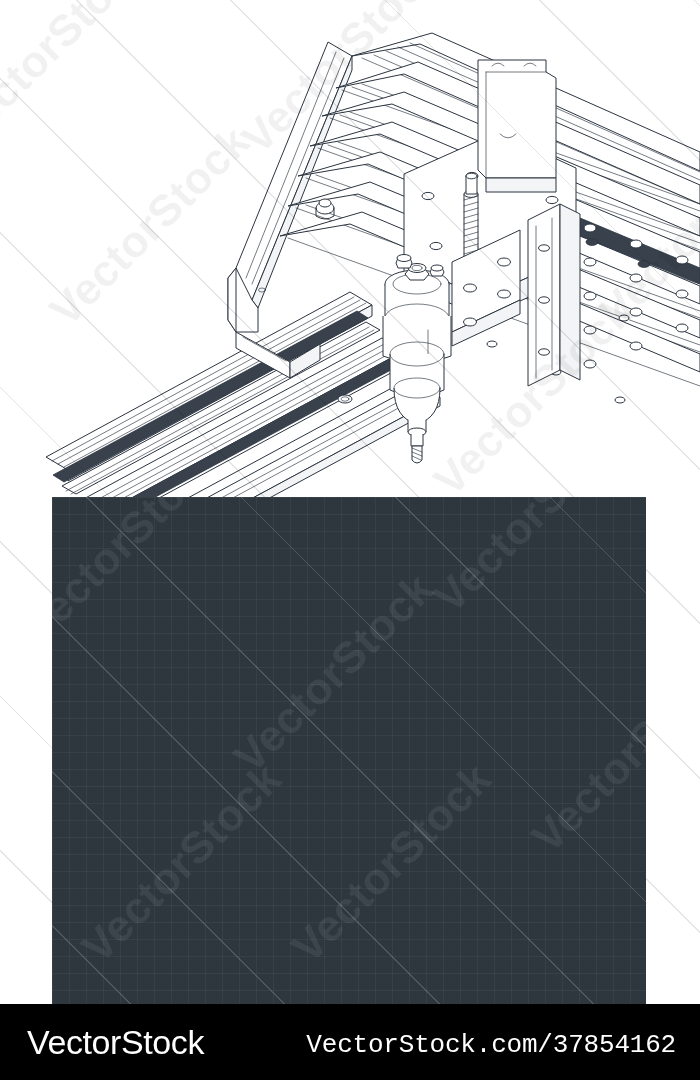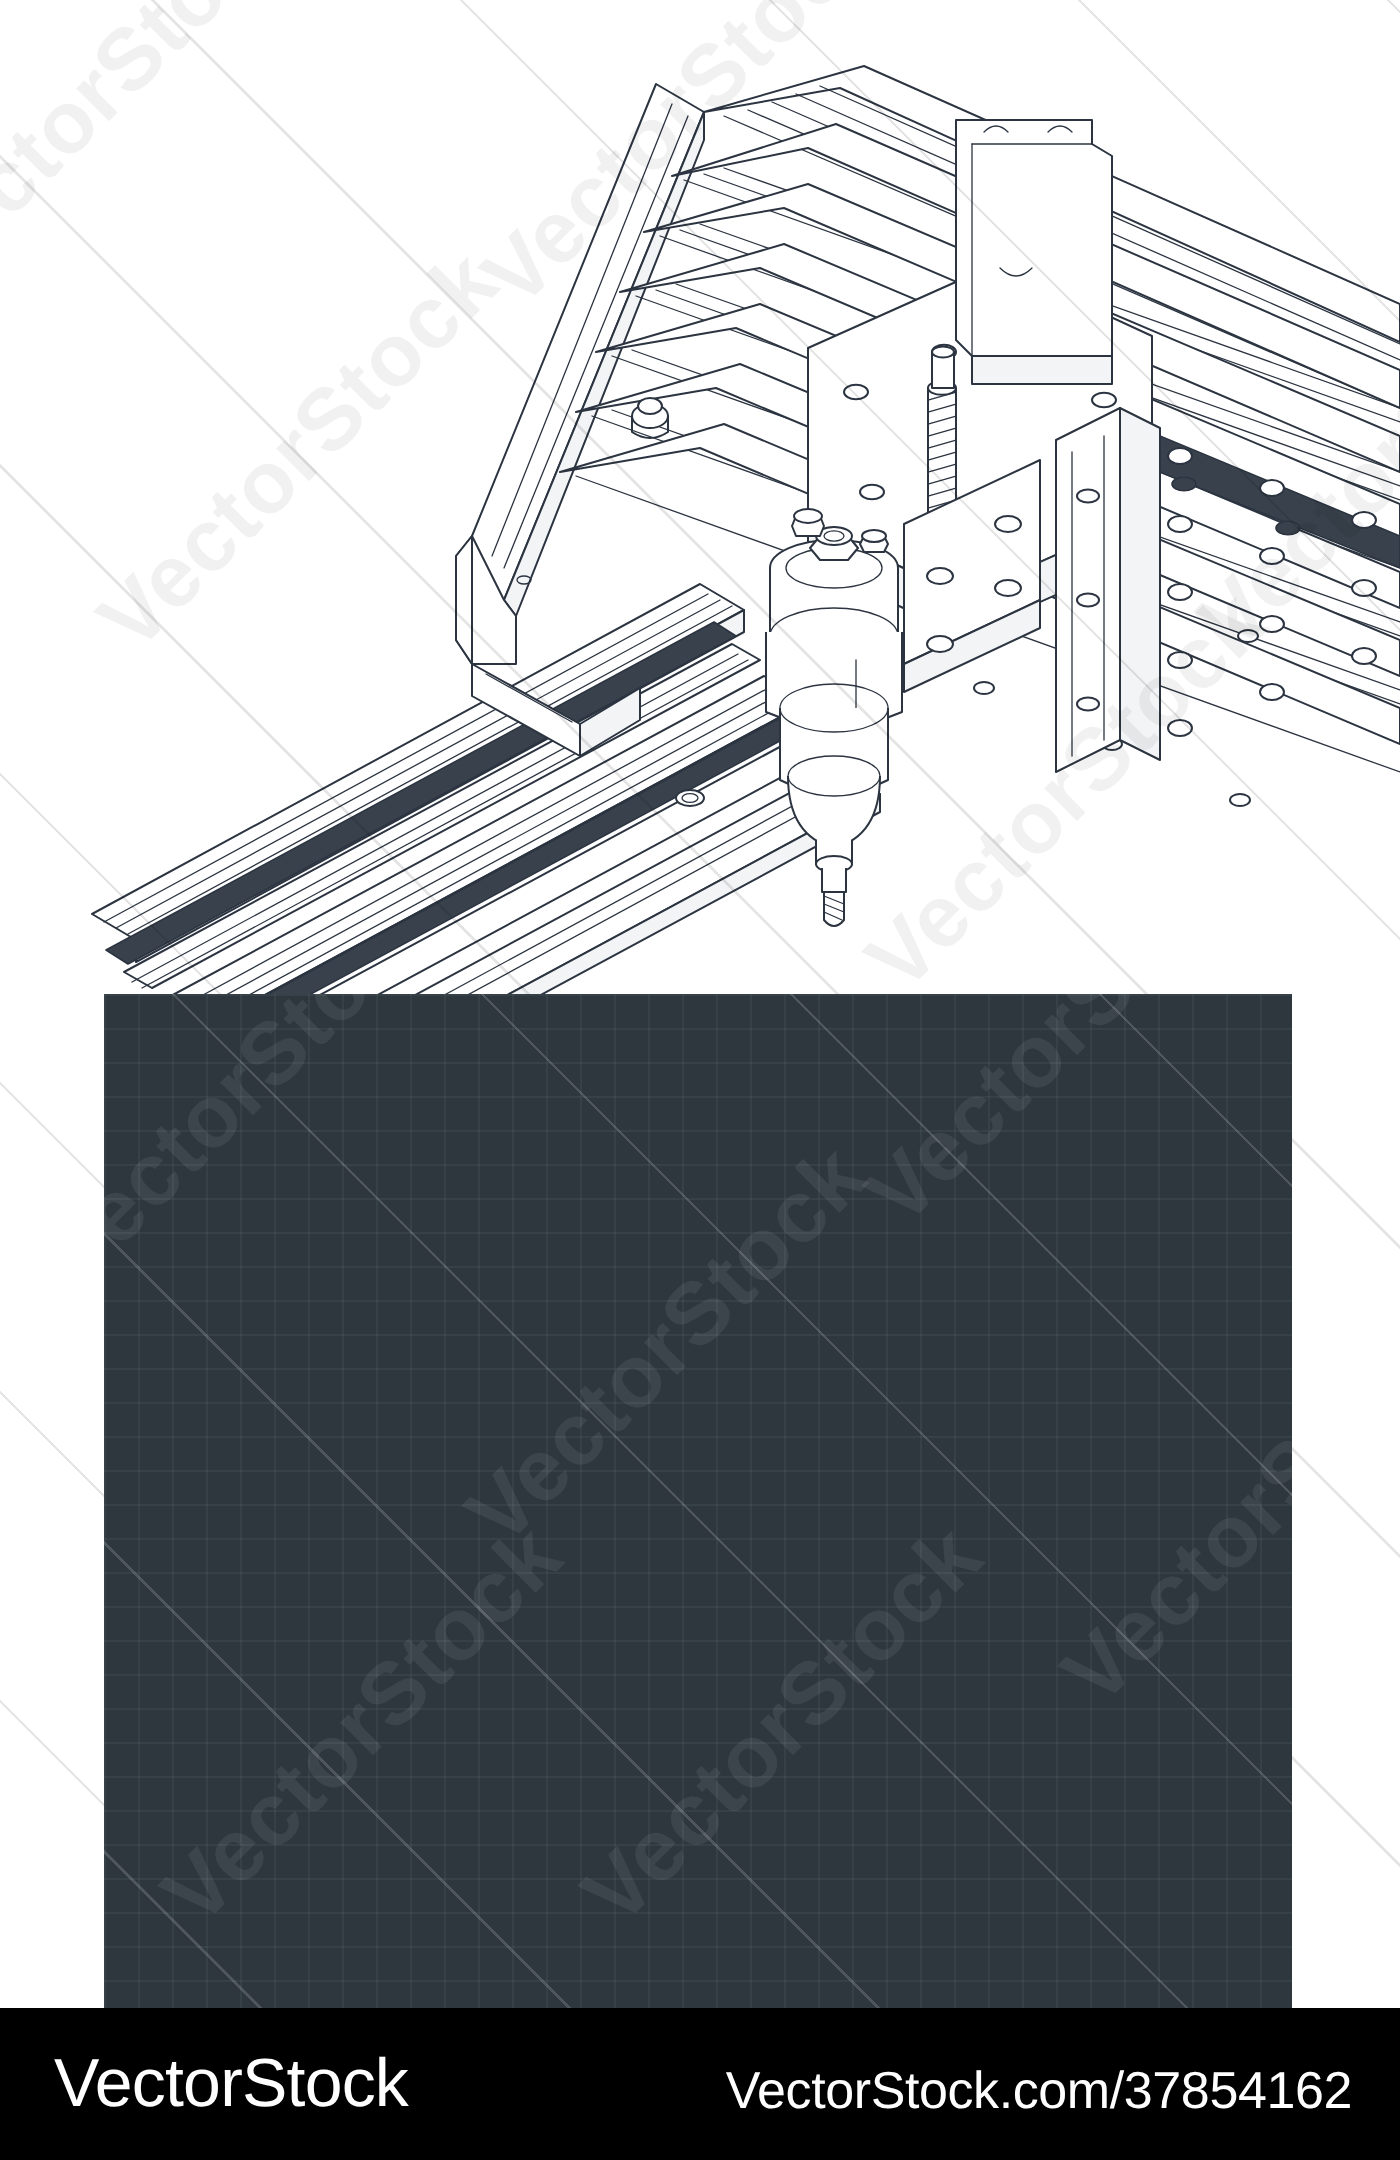--- a/index.html
+++ b/index.html
@@ -30,21 +30,21 @@
   .wmt{position:absolute;font-family:"Liberation Sans",sans-serif;font-weight:700;
         transform-origin:0 0;white-space:nowrap;letter-spacing:.5px;}
   .wmt.light{color:rgba(0,0,0,.055);}
   .wmt.dark{color:rgba(255,255,255,.075);}
 
   
   #footer{position:absolute;left:0;top:1004px;width:700px;height:76px;background:#000000;}
   #footer .brand{position:absolute;left:27px;top:18px;font-size:34px;line-height:40px;
      font-weight:400;color:#ffffff;letter-spacing:-.4px;font-family:"Liberation Sans",sans-serif;}
   #footer .url{position:absolute;right:24px;top:26px;font-size:26px;line-height:30px;
-     font-weight:400;color:#ffffff;letter-spacing:-.2px;font-family:Liberation Sans, sans-serif;}
+     font-weight:400;color:#ffffff;letter-spacing:-.2px;font-family:Liberation Mono, monospace;}
 
   svg.draw{position:absolute;left:0;top:0;overflow:visible;}
   .lt{fill:none;stroke:#2b3440;stroke-width:1;stroke-linejoin:round;stroke-linecap:round;}
   .lt-thin{fill:none;stroke:#2b3440;stroke-width:.65;stroke-linejoin:round;stroke-linecap:round;}
   .lt-f{fill:#ffffff;stroke:#2b3440;stroke-width:1;stroke-linejoin:round;}
   .lt-fg{fill:#f2f4f6;stroke:#2b3440;stroke-width:1;stroke-linejoin:round;}
   .lt-dk{fill:#39424c;stroke:#2b3440;stroke-width:.8;stroke-linejoin:round;}
 
   .dk{fill:none;stroke:#e5dcc0;stroke-width:1;stroke-linejoin:round;stroke-linecap:round;}
   .dk-thin{fill:none;stroke:#e5dcc0;stroke-width:.65;stroke-linejoin:round;stroke-linecap:round;}

